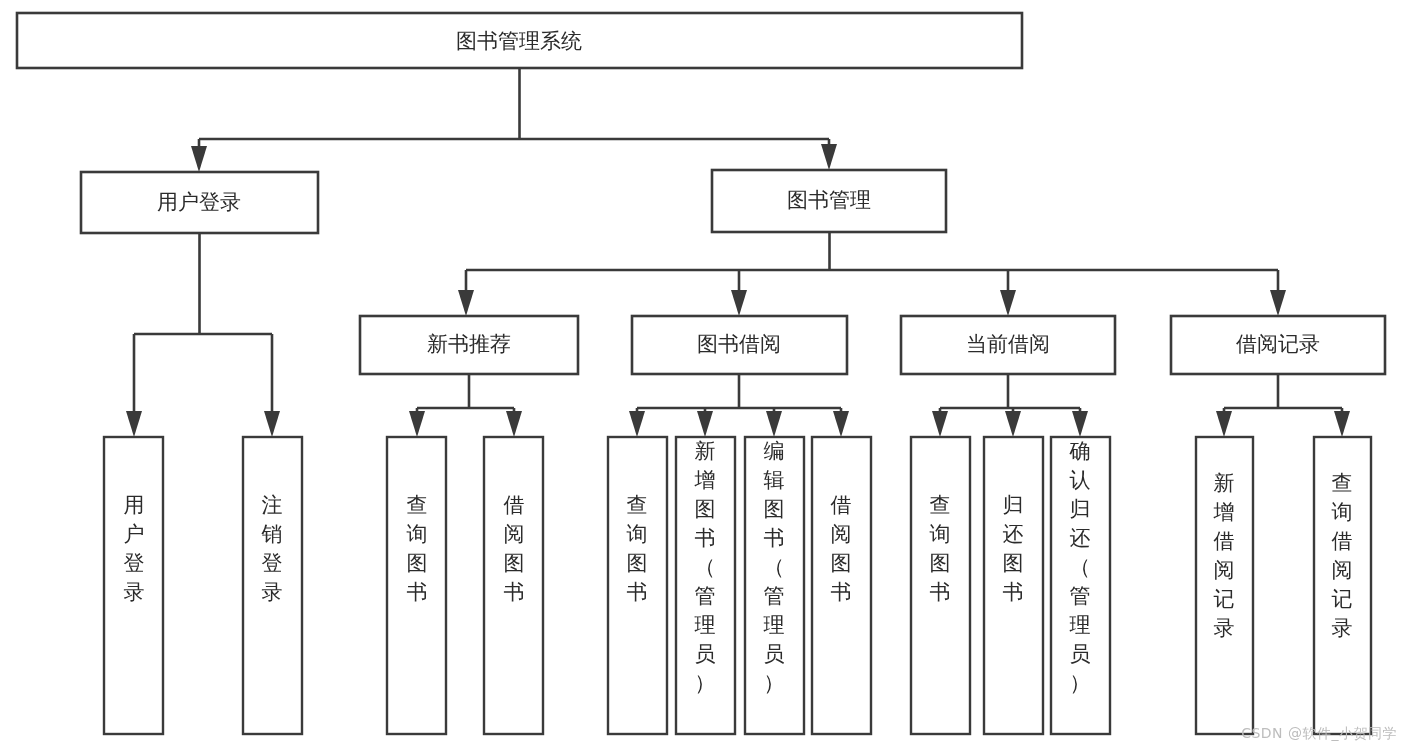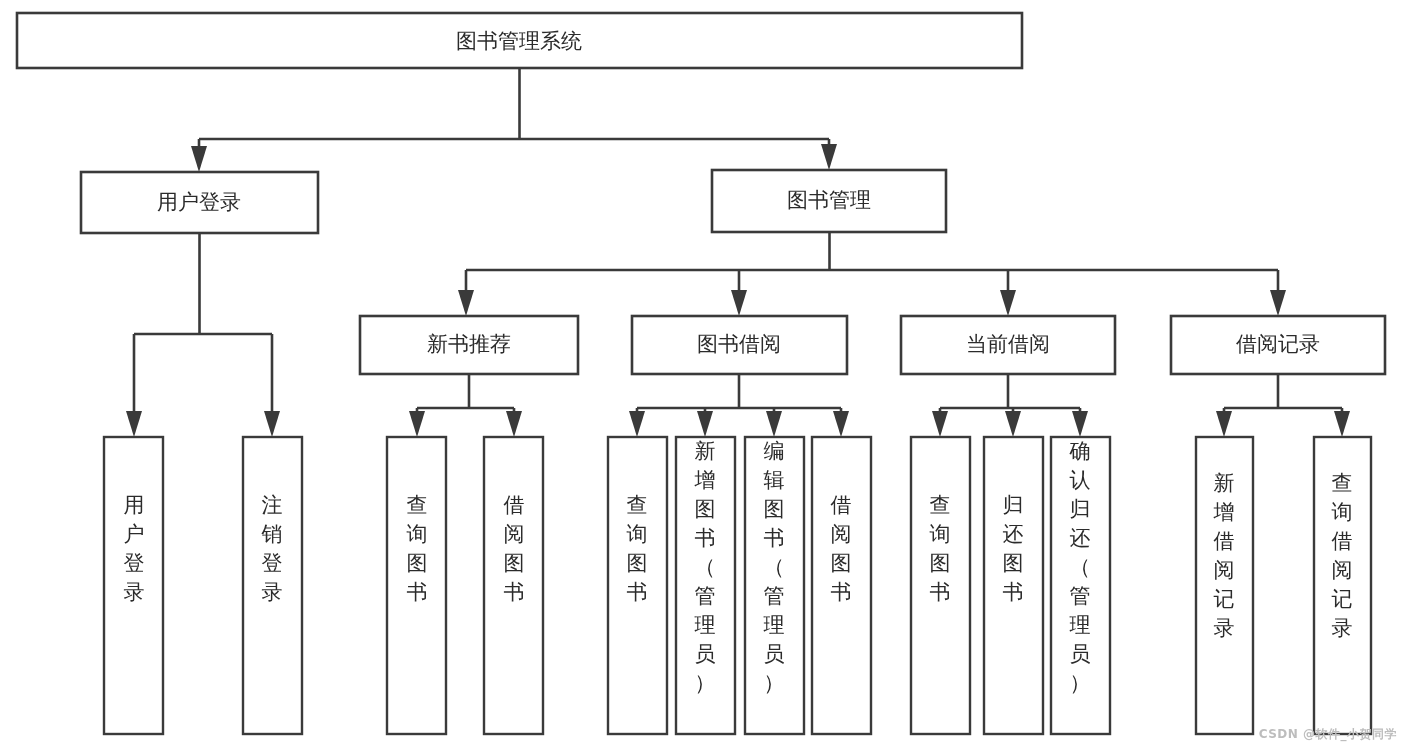--- a/index.html
+++ b/index.html
@@ -57,26 +57,25 @@
     fill: #2b2b2b;
     font-family: "DejaVu Sans", "Liberation Sans", sans-serif;
     font-size: 21px;
     text-anchor: middle;
   }
   .watermark-text {
     position: absolute;
     right: 8px;
     bottom: 4px;
     font-family: "DejaVu Sans", "Liberation Sans", sans-serif;
-    font-size: 12px;
+    font-size: 14px;
     color: #bdbdbd;
     white-space: nowrap;
     letter-spacing: 0.5px;
     pointer-events: none;
-    font-weight: bold;
   }
 </style>
 </head>
 <body>
 
 <div id="diagram-root">
   <svg class="flowchart" viewBox="0 0 1405 747" xmlns="http://www.w3.org/2000/svg">
 
     <g>
 

